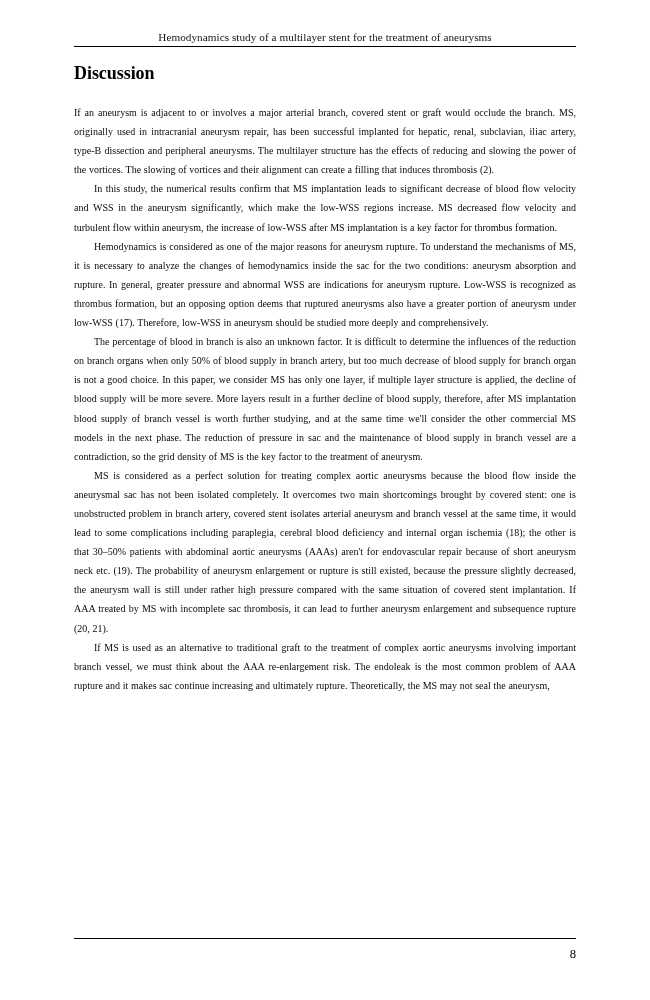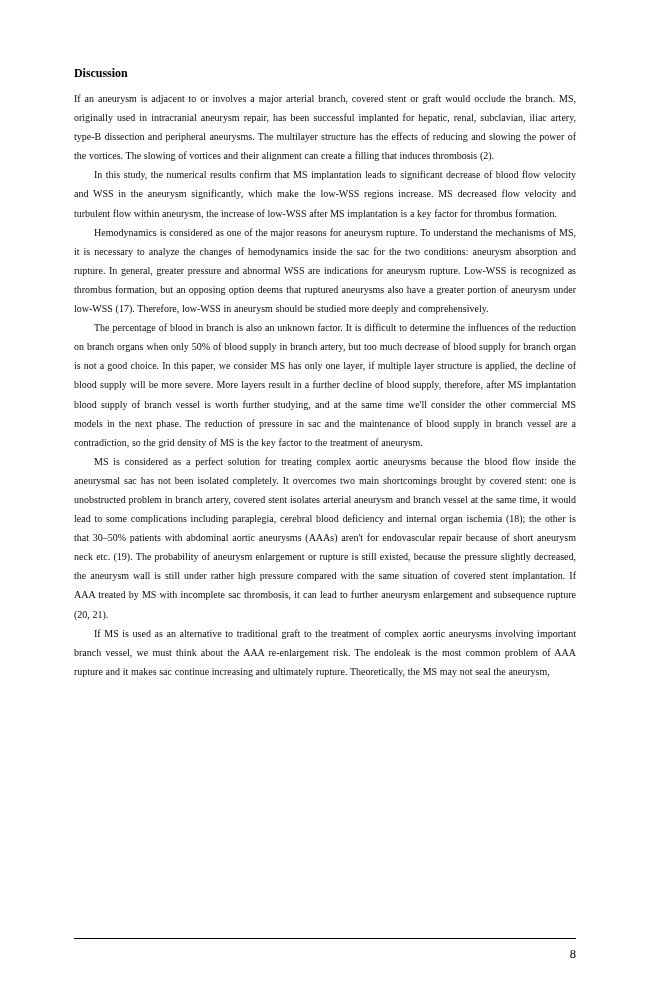--- a/index.html
+++ b/index.html
@@ -48,22 +48,22 @@
 
   
   .content {
     position: absolute;
     left: 74px;
     top: 64px;
     width: 502px;
   }
 
   h2.section-heading {
-    margin: 0 0 6px 0;
-    font-size: 12px;
+    margin: 0 0 20px 0;
+    font-size: 18px;
     line-height: 19px;
     font-weight: bold;
     letter-spacing: -0.05px;
     color: #000000;
   }
 
   p.para {
     margin: 0;
     font-size: 10px;
     line-height: 19.1px;
@@ -100,20 +100,24 @@
     line-height: 18px;
     margin-top: 6px;
     color: #000000;
   }
 </style>
 </head>
 <body>
 
 <div class="page">
 
+  <div class="running-header">
+    <span class="running-header-text">Hemodynamics study of a multilayer stent for the treatment of aneurysms</span>
+    <span class="header-rule"></span>
+  </div>
 
   <div class="content">
 
     <h2 class="section-heading">Discussion</h2>
 
     <p class="para first">If an aneurysm is adjacent to or involves a major arterial branch, covered stent or graft would occlude the branch. MS, originally used in intracranial aneurysm repair, has been successful implanted for hepatic, renal, subclavian, iliac artery, type-B dissection and peripheral aneurysms. The multilayer structure has the effects of reducing and slowing the power of the vortices. The slowing of vortices and their alignment can create a filling that induces thrombosis (2).</p>
 
     <p class="para indent">In this study, the numerical results confirm that MS implantation leads to significant decrease of blood flow velocity and WSS in the aneurysm significantly, which make the low-WSS regions increase. MS decreased flow velocity and turbulent flow within aneurysm, the increase of low-WSS after MS implantation is a key factor for thrombus formation.</p>
 
     <p class="para indent">Hemodynamics is considered as one of the major reasons for aneurysm rupture. To understand the mechanisms of MS, it is necessary to analyze the changes of hemodynamics inside the sac for the two conditions: aneurysm absorption and rupture. In general, greater pressure and abnormal WSS are indications for aneurysm rupture. Low-WSS is recognized as thrombus formation, but an opposing option deems that ruptured aneurysms also have a greater portion of aneurysm under low-WSS (17). Therefore, low-WSS in aneurysm should be studied more deeply and comprehensively.</p>

